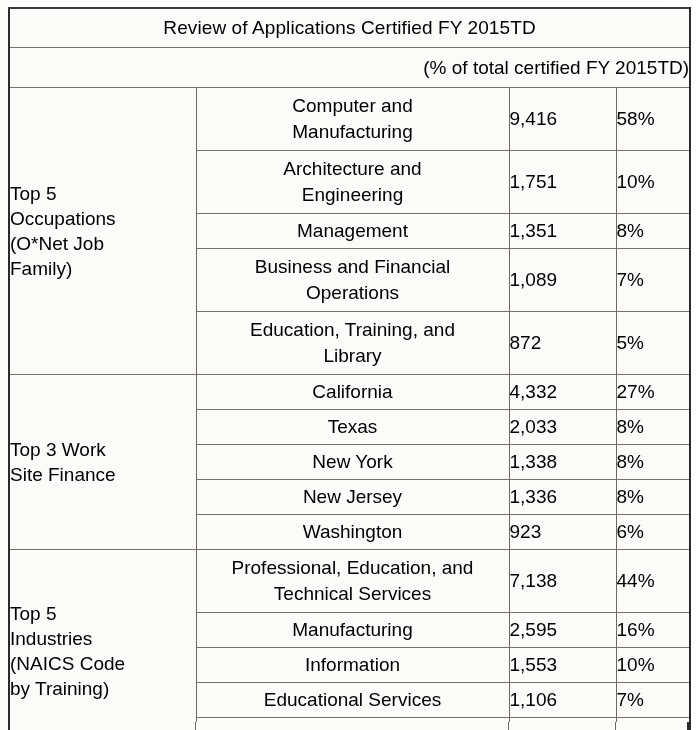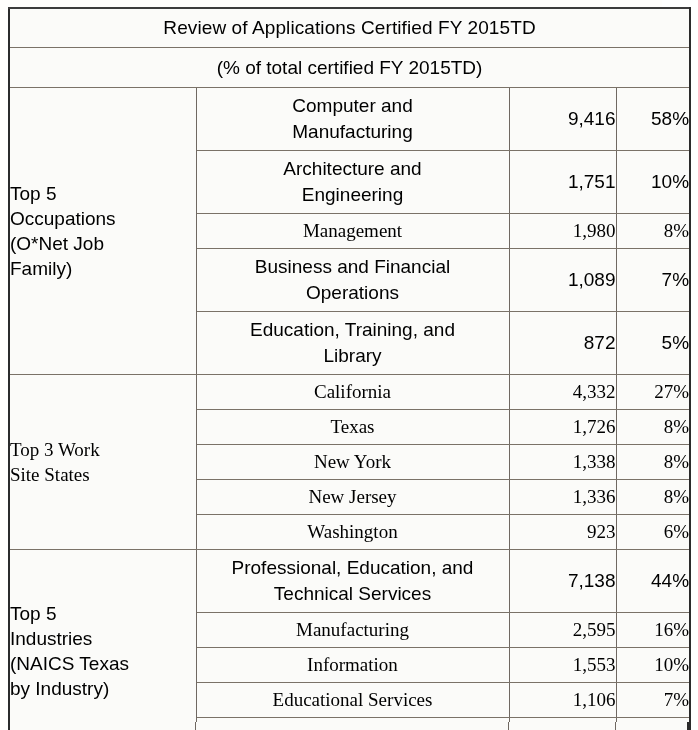--- a/index.html
+++ b/index.html
@@ -56,20 +56,21 @@
   .title-cell {
     height: 38px;
     font-size: 25px;
     letter-spacing: 0.1px;
     border-bottom: 1px solid #c3cfe2;
   }
   .subtitle-cell {
     height: 39px;
     font-size: 19px;
     border-bottom: 2px solid #4a4a4a;
+    text-align: right;
   }
 
   
   #report-table td {
     background: #fbfbf9;
     color: #000000;
     font-size: 19px;
     font-weight: normal;
     vertical-align: middle;
     border-top: 1px solid #7a7268;
@@ -90,28 +91,28 @@
 
   td.item-cell {
     text-align: center;
     padding: 3px 0 3px 9px;
     line-height: 26px;
     border-left: none;
   }
 
   td.count-cell,
   td.pct-cell {
-    text-align: right;
+    text-align: left;
     padding: 3px 4px;
     line-height: 26px;
   }
   td.pct-cell { border-right: none; }
 
   
-  tr.row-1line td { height: 34px; font-family: Liberation Serif, serif; }
+  tr.row-1line td { height: 34px; }
   tr.row-2line td { height: 62px; }
 
   
   tr.section-start > td { border-top: 2px solid #4a4a4a; }
   tr.section-end   > td { border-bottom: 2px solid #4a4a4a; }
 
   
   #clipped-row {
     position: absolute;
     left: 8px;
@@ -174,21 +175,21 @@
           <span>Architecture and</span><br>
           <span>Engineering</span>
         </td>
         <td class="count-cell">1,751</td>
         <td class="pct-cell">10%</td>
       </tr>
       <tr class="row-1line">
         <td class="item-cell">
           <span>Management</span>
         </td>
-        <td class="count-cell">1,980</td>
+        <td class="count-cell">1,351</td>
         <td class="pct-cell">8%</td>
       </tr>
       <tr class="row-2line">
         <td class="item-cell">
           <span>Business and Financial</span><br>
           <span>Operations</span>
         </td>
         <td class="count-cell">1,089</td>
         <td class="pct-cell">7%</td>
       </tr>
@@ -197,33 +198,33 @@
           <span>Education, Training, and</span><br>
           <span>Library</span>
         </td>
         <td class="count-cell">872</td>
         <td class="pct-cell">5%</td>
       </tr>
 
       <tr class="row-1line section-start">
         <td class="group-cell" rowspan="5">
           <span>Top 3 Work</span><br>
-          <span>Site States</span>
+          <span>Site Finance</span>
         </td>
         <td class="item-cell">
           <span>California</span>
         </td>
         <td class="count-cell">4,332</td>
         <td class="pct-cell">27%</td>
       </tr>
       <tr class="row-1line">
         <td class="item-cell">
           <span>Texas</span>
         </td>
-        <td class="count-cell">1,726</td>
+        <td class="count-cell">2,033</td>
         <td class="pct-cell">8%</td>
       </tr>
       <tr class="row-1line">
         <td class="item-cell">
           <span>New York</span>
         </td>
         <td class="count-cell">1,338</td>
         <td class="pct-cell">8%</td>
       </tr>
       <tr class="row-1line">
@@ -238,22 +239,22 @@
           <span>Washington</span>
         </td>
         <td class="count-cell">923</td>
         <td class="pct-cell">6%</td>
       </tr>
 
       <tr class="row-2line section-start">
         <td class="group-cell" rowspan="5">
           <span>Top 5</span><br>
           <span>Industries</span><br>
-          <span>(NAICS Texas</span><br>
-          <span>by Industry)</span>
+          <span>(NAICS Code</span><br>
+          <span>by Training)</span>
         </td>
         <td class="item-cell">
           <span>Professional, Education, and</span><br>
           <span>Technical Services</span>
         </td>
         <td class="count-cell">7,138</td>
         <td class="pct-cell">44%</td>
       </tr>
       <tr class="row-1line">
         <td class="item-cell">

